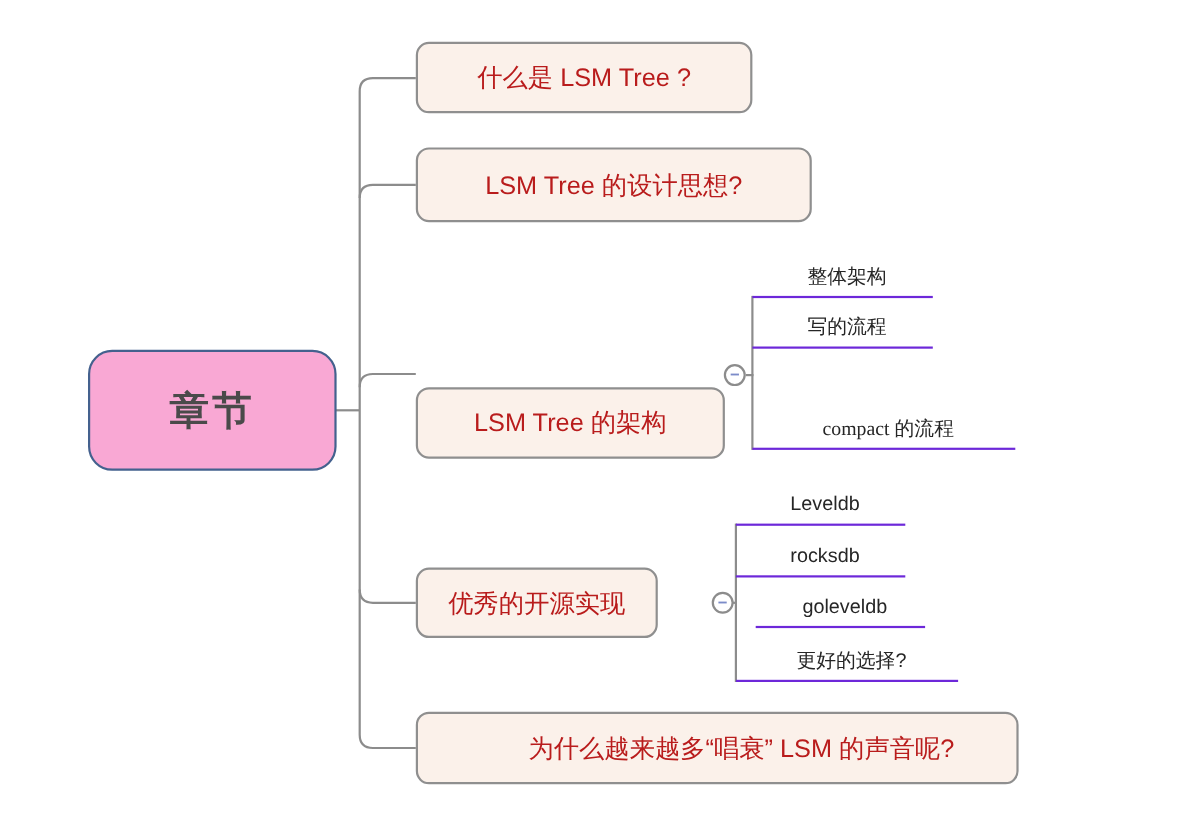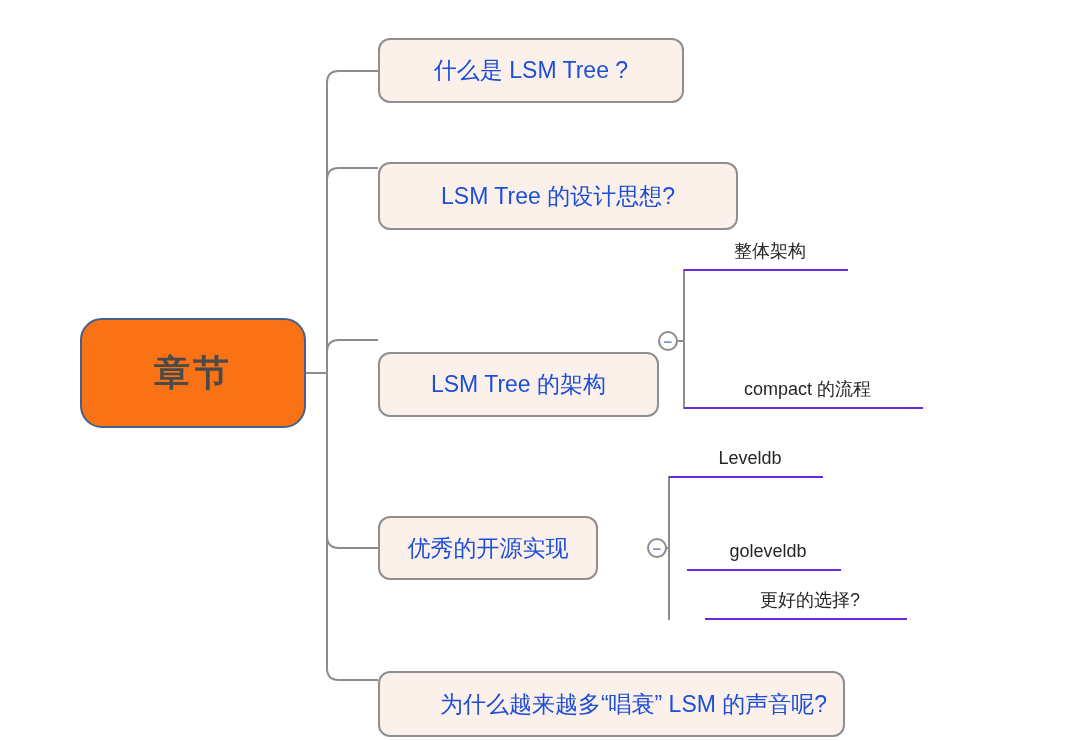--- a/index.html
+++ b/index.html
@@ -5,24 +5,24 @@
   html,body{margin:0;padding:0;background:#fff;}
   .canvas{
     position:relative;width:1080px;height:741px;background:#ffffff;
     font-family:"Liberation Sans","DejaVu Sans",sans-serif;overflow:hidden;
   }
   .connectors{position:absolute;left:0;top:0;width:1080px;height:741px;z-index:1;}
   .node{
     position:absolute;z-index:2;box-sizing:border-box;
     display:flex;align-items:center;justify-content:center;
     background:#fbf1ea;border:2px solid #8f8f8f;border-radius:12px;
-    color:#1d4ed8;font-size:23px;font-weight:500;white-space:nowrap;
+    color:#b91c1c;font-size:23px;font-weight:500;white-space:nowrap;
   }
   .root{
-    background:#f97316;border:2px solid #44618e;border-radius:22px;
+    background:#f9a8d4;border:2px solid #44618e;border-radius:22px;
     font-size:36px;font-weight:700;color:#4a4a4a;letter-spacing:3px;
   }
   .leaf{
     position:absolute;z-index:2;box-sizing:content-box;
     height:36px;line-height:36px;border-bottom:2px solid #6d28d9;
     text-align:center;font-size:18px;color:#262626;white-space:nowrap;
     padding-left:8px;
   }
   .collapse{
     position:absolute;z-index:3;box-sizing:border-box;width:20px;height:20px;
@@ -61,52 +61,58 @@
   </svg>
 
   <div class="node root" style="left:80px;top:318px;width:226px;height:110px;">
     <span>章节</span>
   </div>
 
   <div class="node" style="left:378px;top:38px;width:306px;height:65px;">
     <span>什么是 LSM Tree ?</span>
   </div>
 
-  <div class="node" style="left:378px;top:134px;width:360px;height:68px;margin-top:28px;">
+  <div class="node" style="left:378px;top:134px;width:360px;height:68px;">
     <span>LSM Tree 的设计思想?</span>
   </div>
 
   <div class="node" style="left:378px;top:308px;width:281px;height:65px;margin-top:44px;">
     <span>LSM Tree 的架构</span>
   </div>
   <div class="collapse" style="left:658px;top:331px;">
     <span>−</span>
   </div>
 
   <div class="leaf" style="left:684px;top:233px;width:156px;">
     <span>整体架构</span>
   </div>
-  <div class="leaf" style="left:684px;top:371px;width:231px;">
+  <div class="leaf" style="left:684px;top:279px;width:156px;">
+    <span>写的流程</span>
+  </div>
+  <div class="leaf" style="left:684px;top:371px;width:231px;font-family:Liberation Serif, serif;">
     <span>compact 的流程</span>
   </div>
 
   <div class="node" style="left:378px;top:516px;width:220px;height:64px;">
     <span>优秀的开源实现</span>
   </div>
   <div class="collapse" style="left:647px;top:538px;">
     <span>−</span>
   </div>
 
   <div class="leaf" style="left:669px;top:440px;width:146px;text-align:center;">
     <span>Leveldb</span>
   </div>
+  <div class="leaf" style="left:669px;top:487px;width:146px;">
+    <span>rocksdb</span>
+  </div>
   <div class="leaf" style="left:687px;top:533px;width:146px;">
     <span>goleveldb</span>
   </div>
-  <div class="leaf" style="left:705px;top:582px;width:194px;">
+  <div class="leaf" style="left:669px;top:582px;width:194px;">
     <span>更好的选择?</span>
   </div>
 
-  <div class="node" style="left:378px;top:671px;width:467px;height:66px;padding-left:44px;">
+  <div class="node" style="left:378px;top:647px;width:548px;height:66px;padding-left:44px;">
     <span>为什么越来越多“唱衰” LSM 的声音呢?</span>
   </div>
 
 </div>
 
 </body></html>

